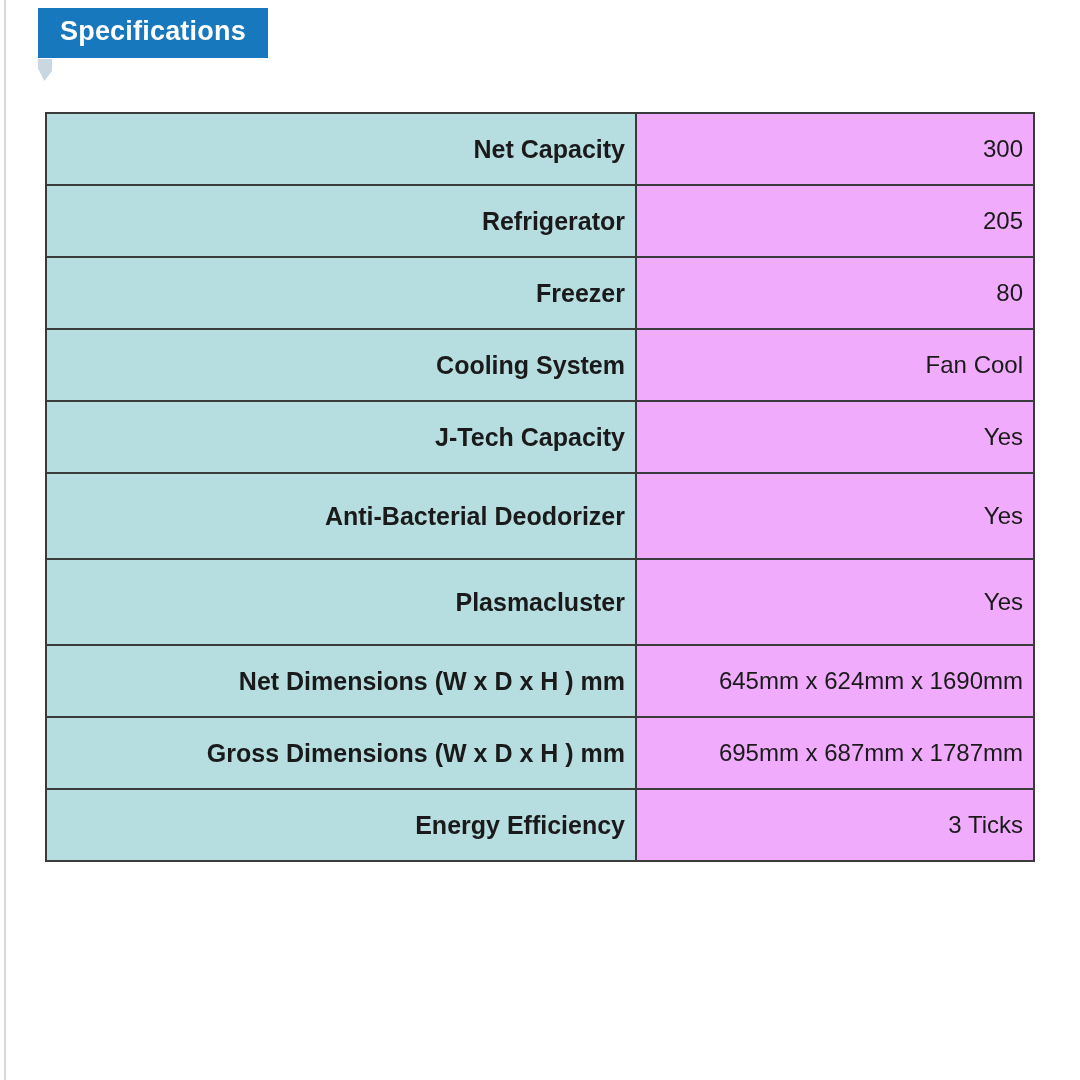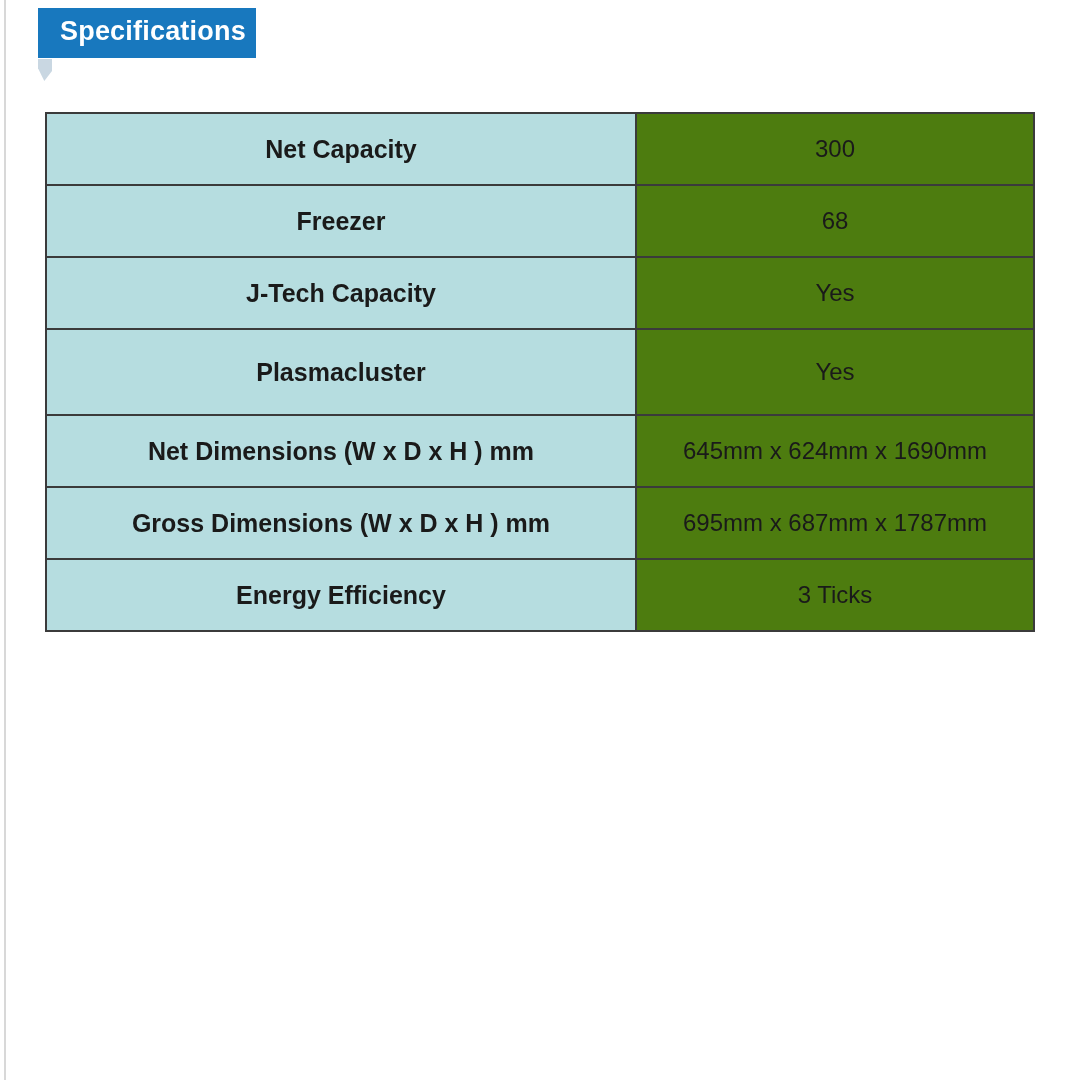--- a/index.html
+++ b/index.html
@@ -29,21 +29,21 @@
   .banner-wrap {
     position: absolute;
     left: 38px;
     top: 8px;
   }
   .banner {
     background: #1878be;
     color: #ffffff;
     font-size: 27px;
     font-weight: bold;
-    padding: 9px 10px 11px 22px;
+    padding: 9px 22px 11px 22px;
     display: inline-block;
     letter-spacing: 0.2px;
     line-height: 1.1;
   }
   .banner-tail {
     position: absolute;
     left: 0px;
     top: 51px;
     width: 14px;
     height: 22px;
@@ -56,32 +56,32 @@
     position: absolute;
     left: 45px;
     top: 112px;
     width: 990px;
     border-collapse: collapse;
     table-layout: fixed;
   }
   .spec-table td {
     border: 2px solid #3b3b3b;
     padding: 4px 10px;
-    text-align: center;
+    text-align: right;
     vertical-align: middle;
   }
   .spec-table td.label {
     width: 568px;
     background: #b6dde0;
     color: #1a1a1a;
     font-weight: bold;
     font-size: 25px;
   }
   .spec-table td.value {
-    background: #4d7c0f;
+    background: #f0abfc;
     color: #1a1a1a;
     font-weight: normal;
     font-size: 24px;
     margin-left: 28px;
   }
   .spec-table tr { height: 72px; }
   .spec-table tr.tall { height: 86px; }
 </style>
 </head>
 <body>
@@ -93,25 +93,37 @@
   <div class="banner-tail"></div>
 </div>
 
 <table class="spec-table">
   <tbody>
     <tr>
       <td class="label">Net Capacity</td>
       <td class="value">300</td>
     </tr>
     <tr>
+      <td class="label">Refrigerator</td>
+      <td class="value">205</td>
+    </tr>
+    <tr>
       <td class="label">Freezer</td>
-      <td class="value">68</td>
+      <td class="value">80</td>
+    </tr>
+    <tr>
+      <td class="label">Cooling System</td>
+      <td class="value">Fan Cool</td>
     </tr>
     <tr>
       <td class="label">J-Tech Capacity</td>
+      <td class="value">Yes</td>
+    </tr>
+    <tr class="tall">
+      <td class="label">Anti-Bacterial Deodorizer</td>
       <td class="value">Yes</td>
     </tr>
     <tr class="tall">
       <td class="label">Plasmacluster</td>
       <td class="value">Yes</td>
     </tr>
     <tr>
       <td class="label">Net Dimensions  (W x D x H ) mm</td>
       <td class="value">645mm x 624mm x 1690mm</td>
     </tr>

